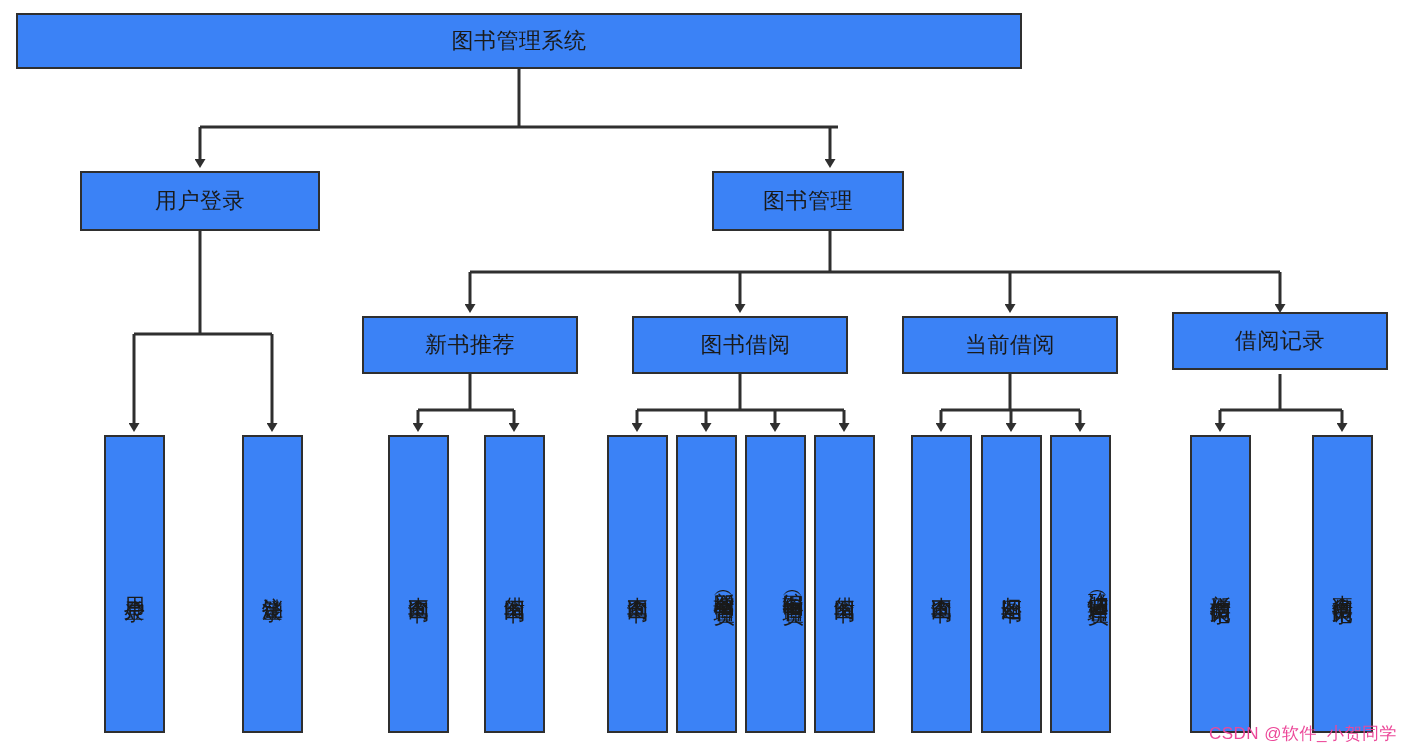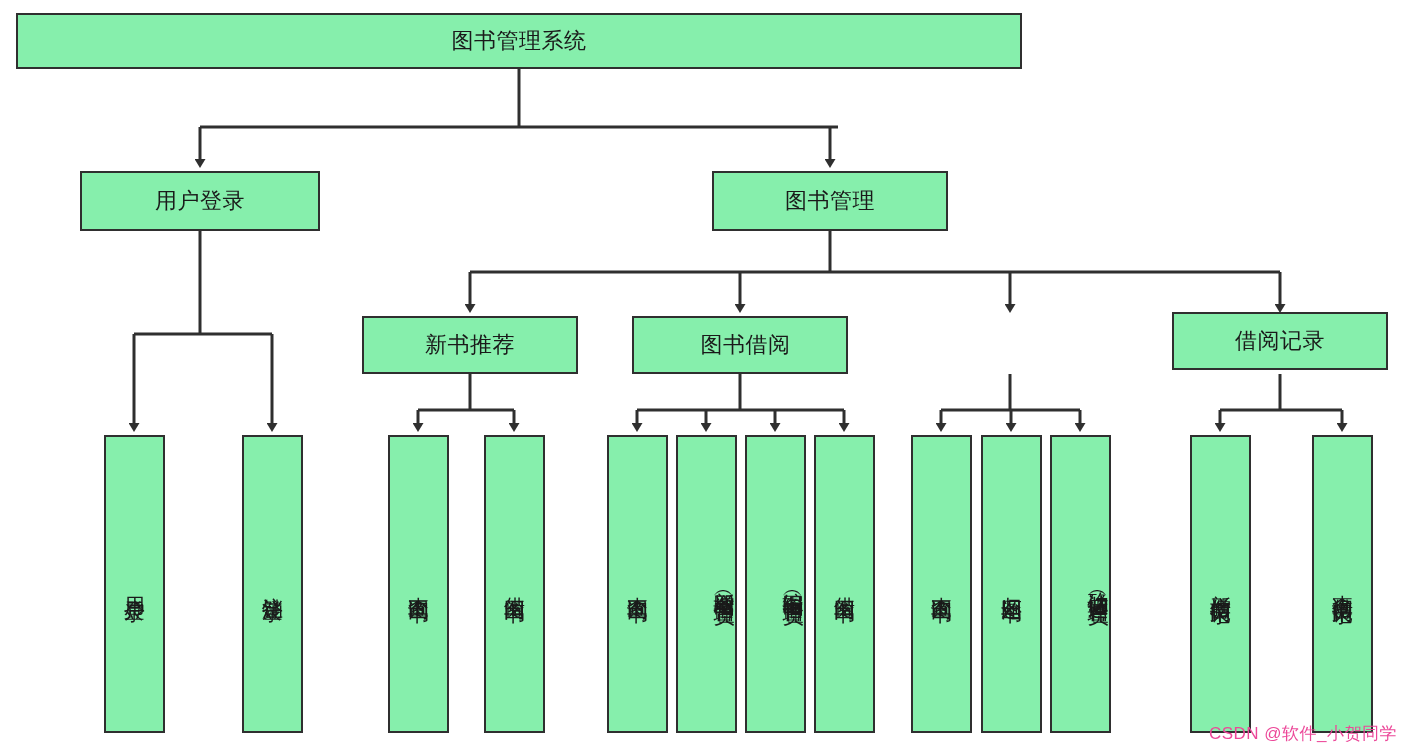--- a/index.html
+++ b/index.html
@@ -22,21 +22,21 @@
     left: 0;
     top: 0;
     width: 1405px;
     height: 747px;
     pointer-events: none;
   }
   .node {
     position: absolute;
     box-sizing: border-box;
     border: 2px solid #2f2f2f;
-    background: #86efac;
+    background: #3b82f6;
     display: flex;
     align-items: center;
     justify-content: center;
     color: #1a1a1a;
   }
   .node.horiz {
     font-size: 22px;
     letter-spacing: 0.5px;
   }
   .node.vert {
@@ -119,29 +119,32 @@
     </g>
   </svg>
 
   <div class="node horiz" style="left:16px; top:13px; width:1006px; height:56px;">
     <span class="label">图书管理系统</span>
   </div>
 
   <div class="node horiz" style="left:80px; top:171px; width:240px; height:60px;">
     <span class="label">用户登录</span>
   </div>
-  <div class="node horiz" style="left:712px; top:171px; width:236px; height:60px;">
+  <div class="node horiz" style="left:712px; top:171px; width:192px; height:60px;">
     <span class="label">图书管理</span>
   </div>
 
   <div class="node horiz" style="left:362px; top:316px; width:216px; height:58px;">
     <span class="label">新书推荐</span>
   </div>
   <div class="node horiz" style="left:632px; top:316px; width:216px; height:58px;padding-left:11px;">
     <span class="label">图书借阅</span>
+  </div>
+  <div class="node horiz" style="left:902px; top:316px; width:216px; height:58px;">
+    <span class="label">当前借阅</span>
   </div>
   <div class="node horiz" style="left:1172px; top:312px; width:216px; height:58px;">
     <span class="label">借阅记录</span>
   </div>
 
   <div class="node vert" style="left:104px; top:435px; width:61px; height:298px;">
     <span class="label">用户登录</span>
   </div>
   <div class="node vert" style="left:242px; top:435px; width:61px; height:298px;">
     <span class="label">注销登录</span>

